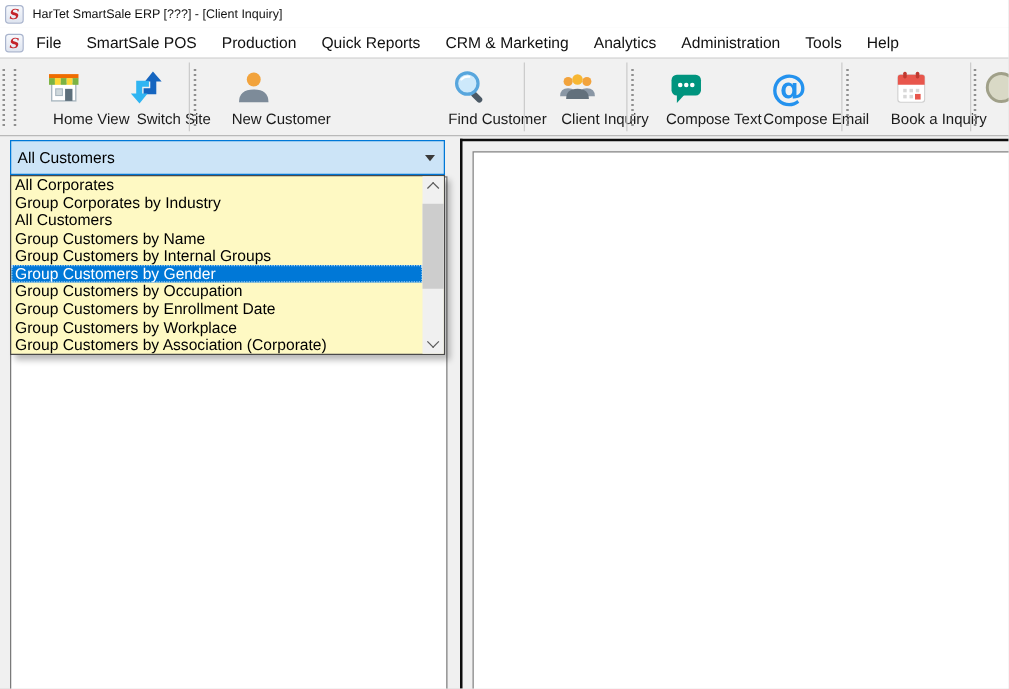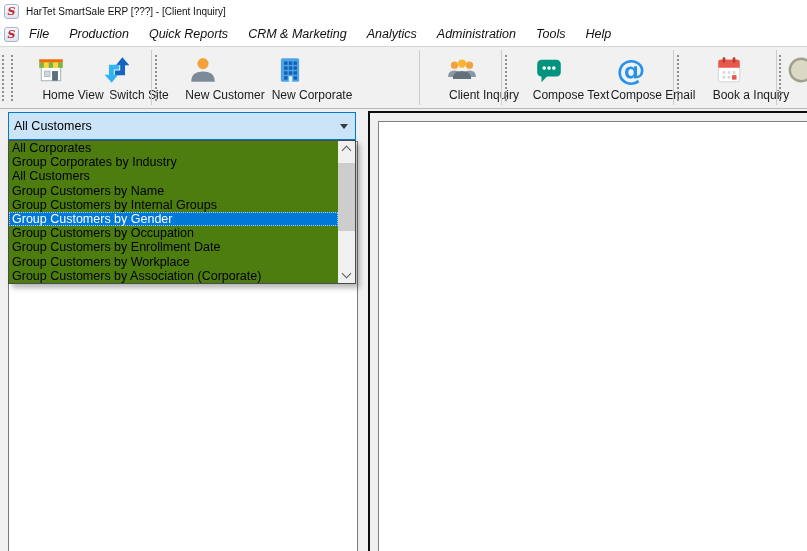--- a/index.html
+++ b/index.html
@@ -13,21 +13,21 @@
   
   .titlebar { position:absolute; left:0; top:0; width:807px; height:22px; background:#ffffff;
     display:flex; align-items:center; padding-left:4px; }
   .appicon { width:15px; height:15px; border:1px solid #a9b4cd; border-radius:3px;
     background:linear-gradient(#f6f8fc,#dfe5f0); display:flex; align-items:center; justify-content:center;
     font-family:"DejaVu Serif",serif; font-style:italic; font-weight:bold; font-size:11px; color:#c4232a; line-height:1; }
   .title-text { margin-left:7px; font-size:10px; color:#111; white-space:nowrap; }
   
   .menubar { position:absolute; left:0; top:22px; width:807px; height:24px; background:#ffffff;
     display:flex; align-items:center; padding-left:4px; }
-  .menu-item { font-size:12.5px; color:#111; padding:3px 10px; white-space:nowrap;font-style:italic; }
+  .menu-item { font-size:12.5px; color:#111; padding:3px 10px; white-space:nowrap; }
   .menu-item:first-of-type { margin-left:3px; }
   
   .toolbar { position:absolute; left:0; top:46px; width:807px; height:63px; background:#f1f1f1;
     border-top:1px solid #d6d6d6; border-bottom:1px solid #b9b9b9; }
   .tb-btn { position:absolute; top:1px; height:59px; display:flex; flex-direction:column;
     align-items:center; padding-top:6px; }
   .tb-btn .ico { height:32px; display:flex; align-items:center; justify-content:center; }
   .tb-btn .lbl { font-size:12px; color:#1b1b1b; margin-top:2px; white-space:nowrap;margin-left:44px; }
   .tb-divider { position:absolute; top:3px; height:55px; width:1px; background:#cccccc; }
   .tb-grip { position:absolute; top:8px; height:46px; width:2px;
@@ -36,21 +36,21 @@
   
   .combo { position:absolute; left:8px; top:112px; width:348px; height:28px;
     background:#cce4f7; border:1px solid #0078d7; display:flex; align-items:center; }
   .combo-value { flex:1; font-size:12.5px; color:#000; padding-left:5px; white-space:nowrap; }
   .combo-arrow-box { width:22px; display:flex; align-items:center; justify-content:center; align-self:stretch; }
   .cb-arrow { width:0; height:0; border-left:4px solid transparent; border-right:4px solid transparent;
     border-top:5px solid #3a3a3a; }
   .listbox { position:absolute; left:8px; top:141px; width:350px; height:414px;
     background:#ffffff; border:1px solid #7a7a7a; }
   
-  .dropdown { position:absolute; left:8px; top:140px; width:348px; height:144px; background:#4d7c0f;
+  .dropdown { position:absolute; left:8px; top:140px; width:348px; height:144px; background:#fef9c3;
     border:1px solid #4a4a4a; box-shadow:4px 4px 5px rgba(0,0,0,0.28); }
   .dd-items { position:absolute; left:0; top:0; right:17px; bottom:0; overflow:hidden; }
   .dd-item { height:14.2px; line-height:14.4px; font-size:12.5px; padding-left:3px;
     color:#000; white-space:nowrap; }
   .dd-item.selected { background:#0078d7; color:#ffffff; outline:1px dotted #a8d2f5; outline-offset:-1px; }
   
   .sb { position:absolute; top:0; right:0; bottom:0; width:17px; background:#f0f0f0; }
   .sb-btn { position:absolute; left:0; width:17px; height:16px; display:flex; align-items:center; justify-content:center; }
   .sb-btn.up { top:0; } .sb-btn.down { bottom:0; }
   .chev { width:7px; height:7px; border-left:1.6px solid #5a5a5a; border-top:1.6px solid #5a5a5a; }
@@ -69,20 +69,21 @@
 <div id="screen">
 
   <div class="titlebar">
     <div class="appicon">S</div>
     <div class="title-text">HarTet SmartSale ERP [???] - [Client Inquiry]</div>
   </div>
 
   <div class="menubar">
     <div class="appicon">S</div>
     <div class="menu-item">File</div>
+    <div class="menu-item">SmartSale POS</div>
     <div class="menu-item">Production</div>
     <div class="menu-item">Quick Reports</div>
     <div class="menu-item">CRM &amp; Marketing</div>
     <div class="menu-item">Analytics</div>
     <div class="menu-item">Administration</div>
     <div class="menu-item">Tools</div>
     <div class="menu-item">Help</div>
   </div>
 
   <div class="toolbar">
@@ -122,43 +123,31 @@
     <div class="tb-btn" style="left:162px;width:82px">
       <div class="ico">
         <svg width="30" height="30" viewBox="0 0 28 28">
           <circle cx="14" cy="8" r="5.2" fill="#f2a33c"></circle>
           <path d="M3 25 Q3 15.5 14 15.5 Q25 15.5 25 25 Z" fill="#7d8b99"></path>
         </svg>
       </div>
       <div class="lbl">New Customer</div>
     </div>
 
-    <div class="tb-btn" style="left:246px;width:88px">
-      <div class="ico">
-        <svg width="30" height="30" viewBox="0 0 28 28">
-          <rect x="5.5" y="3" width="17" height="22" rx="1.5" fill="#4da3e8"></rect>
-          <g fill="#1460ae">
-            <rect x="8.5" y="6" width="3.2" height="3.2"></rect>
-              <rect x="12.9" y="6" width="3.2" height="3.2"></rect>
-              <rect x="17.3" y="6" width="3.2" height="3.2"></rect>
-            <rect x="8.5" y="10.6" width="3.2" height="3.2"></rect>
-              <rect x="12.9" y="10.6" width="3.2" height="3.2"></rect>
-              <rect x="17.3" y="10.6" width="3.2" height="3.2"></rect>
-            <rect x="8.5" y="15.2" width="3.2" height="3.2"></rect>
-              <rect x="12.9" y="15.2" width="3.2" height="3.2"></rect>
-              <rect x="17.3" y="15.2" width="3.2" height="3.2"></rect>
-            <rect x="8.5" y="19.8" width="3.2" height="3.2"></rect>
-              <rect x="17.3" y="19.8" width="3.2" height="3.2"></rect>
-          </g>
-          <rect x="12.9" y="19.8" width="3.2" height="5.2" fill="#e3f2fd"></rect>
-        </svg>
-      </div>
-      <div class="lbl">New Corporate</div>
-    </div>
-
+
+    <div class="tb-btn" style="left:336px;width:80px">
+      <div class="ico">
+        <svg width="30" height="30" viewBox="0 0 28 28">
+          <rect x="17" y="16" width="10" height="4.4" rx="2.2" transform="rotate(45 17 16)" fill="#4c5a66"></rect>
+          <circle cx="12" cy="11" r="8" fill="#cde9fb" stroke="#58a6dd" stroke-width="2.4"></circle>
+          <path d="M7.5 8 Q10 5.5 13.5 6" stroke="#ffffff" stroke-width="1.6" fill="none" stroke-linecap="round"></path>
+        </svg>
+      </div>
+      <div class="lbl">Find Customer</div>
+    </div>
 
     <div class="tb-divider" style="left:419px"></div>
 
     <div class="tb-btn" style="left:423px;width:78px">
       <div class="ico">
         <svg width="30" height="30" viewBox="0 0 28 28">
           <circle cx="7" cy="9.5" r="3.4" fill="#f2a33c"></circle>
           <circle cx="21" cy="9.5" r="3.4" fill="#f2a33c"></circle>
           <path d="M1 20.5 Q1 14.5 7 14.5 Q13 14.5 13 20.5 Z" fill="#8a97a5"></path>
           <path d="M15 20.5 Q15 14.5 21 14.5 Q27 14.5 27 20.5 Z" fill="#8a97a5"></path>

